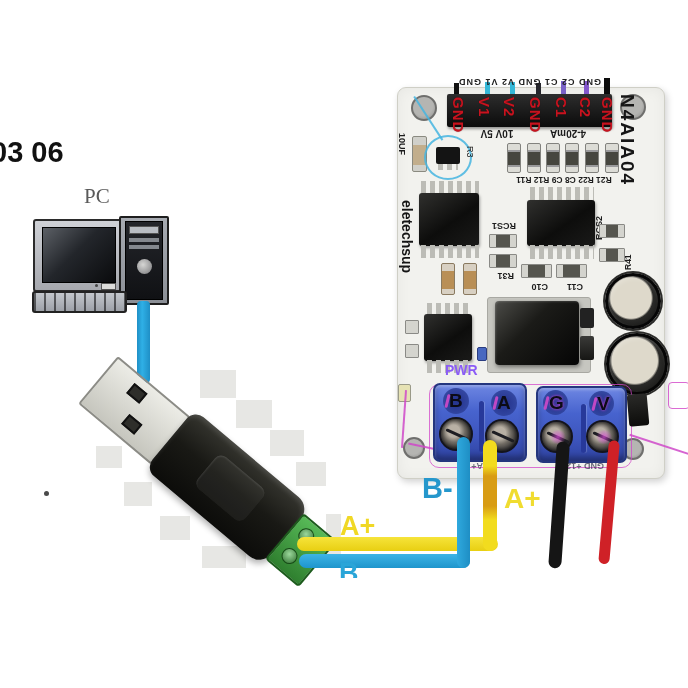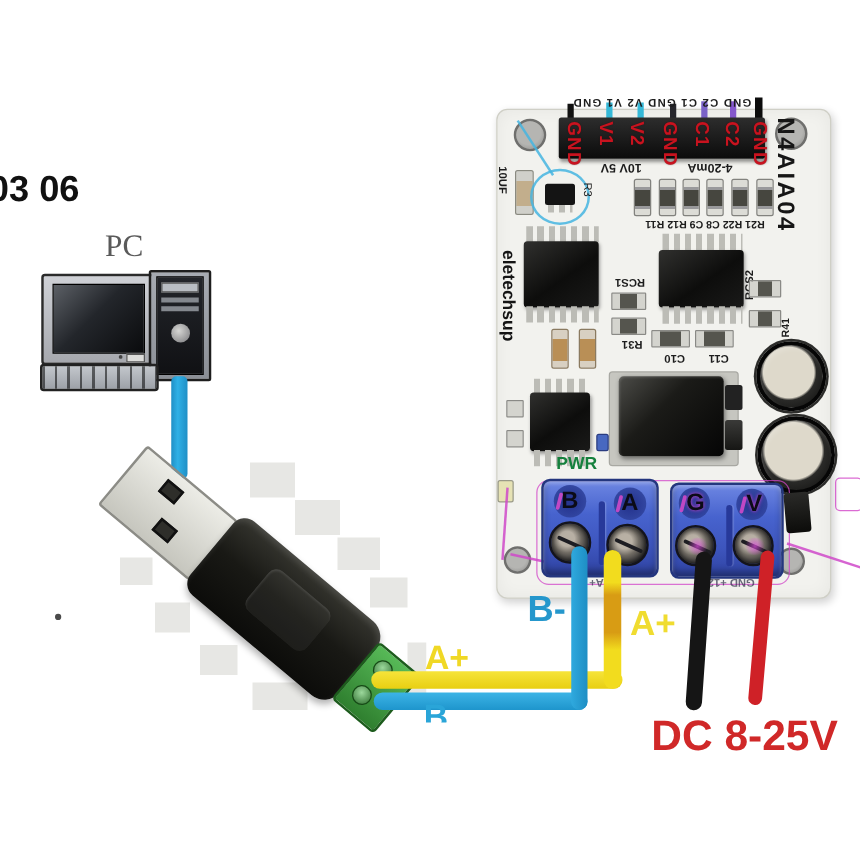--- a/index.html
+++ b/index.html
@@ -53,21 +53,21 @@
   <div class="a artifact" style="left:326px;top:514px;width:15px;height:48px;"></div>
   <div class="a artifact" style="left:96px;top:446px;width:26px;height:22px;"></div>
   <div class="a artifact" style="left:124px;top:482px;width:28px;height:24px;"></div>
   <div class="a artifact" style="left:160px;top:516px;width:30px;height:24px;"></div>
   <div class="a artifact" style="left:202px;top:546px;width:44px;height:22px;"></div>
 
   <div class="a" style="left:-9px;top:136px;display:flex;align-items:baseline;gap:9px;white-space:nowrap;">
     <span style="font-size:29px;font-weight:bold;color:#111;">03 06</span>
   </div>
 
-  <div class="a" style="left:84px;top:184px;font-family:'Liberation Serif',serif;font-size:25px;color:#5a5a5a;">PC</div>
+  <div class="a" style="left:84px;top:184px;font-family:'Liberation Serif',serif;font-size:21px;color:#5a5a5a;">PC</div>
   <div class="a" style="left:33px;top:219px;width:91px;height:73px;border:2px solid #2b2b2b;border-radius:3px;background:linear-gradient(180deg,#cfd1d6,#a6a8ae);box-sizing:border-box;"></div>
   <div class="a" style="left:42px;top:227px;width:72px;height:54px;border:1px solid #000;background:linear-gradient(135deg,#5c6066 0%,#23262b 45%,#0a0b0d 100%);"></div>
   <div class="a" style="left:101px;top:283px;width:13px;height:5px;background:#dcdcda;border:1px solid #555;"></div>
   <div class="a" style="left:95px;top:284px;width:3px;height:3px;border-radius:50%;background:#444;"></div>
   <div class="a" style="left:119px;top:216px;width:50px;height:89px;border:2px solid #1e1e1e;border-radius:2px;background:linear-gradient(180deg,#a7abb2,#8b8f96);box-sizing:border-box;"></div>
   <div class="a" style="left:125px;top:221px;width:38px;height:79px;background:linear-gradient(180deg,#23252a,#101114);border:1px solid #000;box-sizing:border-box;"></div>
   <div class="a" style="left:129px;top:226px;width:30px;height:8px;background:#b9bdc3;border:1px solid #555;box-sizing:border-box;"></div>
   <div class="a" style="left:129px;top:238px;width:30px;height:4px;background:#84888e;"></div>
   <div class="a" style="left:129px;top:245px;width:30px;height:4px;background:#84888e;"></div>
   <div class="a" style="left:137px;top:259px;width:15px;height:15px;border-radius:50%;background:radial-gradient(circle at 40% 38%,#d6d6d4,#77777a);"></div>
@@ -173,21 +173,21 @@
   <div class="a" style="left:580px;top:308px;width:14px;height:20px;background:#222;border-radius:2px;"></div>
   <div class="a" style="left:580px;top:336px;width:14px;height:24px;background:linear-gradient(180deg,#3a3a38,#161614);border-radius:2px;"></div>
 
   <div class="a pins" style="left:427px;top:303px;width:44px;height:13px;"></div>
   <div class="a ic" style="left:424px;top:314px;width:48px;height:47px;"></div>
   <div class="a pins" style="left:427px;top:360px;width:44px;height:13px;"></div>
   <div class="a smd-h" style="left:405px;top:320px;width:14px;"></div>
   <div class="a smd-h" style="left:405px;top:344px;width:14px;"></div>
   <div class="a" style="left:477px;top:347px;width:10px;height:14px;background:#4868c0;border:1px solid #2a3c80;border-radius:2px;box-sizing:border-box;"></div>
 
-  <div class="a" style="left:405px;top:362px;font-size:14px;font-weight:bold;color:#15803d;padding-left:40px;">PWR</div>
+  <div class="a" style="left:405px;top:362px;font-size:14px;font-weight:bold;color:#8b5cf6;padding-left:40px;">PWR</div>
   <div class="a" style="left:398px;top:384px;width:13px;height:18px;background:#e6e2b4;border:1px solid #9a9a88;border-radius:2px;box-sizing:border-box;"></div>
 
   <div class="a maglne" style="left:403px;top:390px;width:2px;height:58px;transform:rotate(4deg);"></div>
   <div class="a maglne" style="left:408px;top:446px;width:34px;height:2px;transform:rotate(12deg);"></div>
   <div class="a" style="left:429px;top:384px;width:203px;height:84px;border:1.5px solid rgba(210,70,200,.75);border-radius:10px;box-sizing:border-box;"></div>
 
   <div class="a tblock" style="left:433px;top:383px;width:94px;height:79px;">
     <div class="tdivider" style="left:44px;"></div>
   </div>
   <div class="a tblock" style="left:536px;top:386px;width:91px;height:77px;">
@@ -238,17 +238,16 @@
   <div class="a wire" style="left:457px;top:437px;width:13px;height:131px;background:linear-gradient(90deg,#2fa9de,#1e8ec4);z-index:5;"></div>
   <div class="a wire" style="left:557px;top:441px;width:13px;height:127px;background:#151515;transform:rotate(4deg);transform-origin:0 0;z-index:5;"></div>
   <div class="a wire" style="left:609px;top:440px;width:11px;height:124px;background:#cf2127;transform:rotate(5deg);transform-origin:0 0;z-index:5;"></div>
 
   <div class="a" style="left:422px;top:472px;font-size:29px;font-weight:bold;color:#2597cc;z-index:6;">B-</div>
   <div class="a" style="left:504px;top:483px;font-size:28px;font-weight:bold;color:#f0dc30;text-shadow:0 0 2px rgba(255,255,255,.7);z-index:6;">A+</div>
   <div class="a" style="left:340px;top:511px;font-size:27px;font-weight:bold;color:#f0d825;text-shadow:0 0 2px rgba(255,255,255,.7);z-index:6;">A+</div>
   <div class="a" style="left:339px;top:562px;width:34px;height:16px;overflow:hidden;z-index:6;">
     <span style="font-size:27px;font-weight:bold;color:#2aa5d8;line-height:22px;">B</span>
   </div>
-  <div class="a" style="left:521px;top:570px;font-size:34px;font-weight:bold;color:#d02828;white-space:nowrap;z-index:6;">DC 8-25V</div>
 
   <div class="a" style="left:44px;top:491px;width:5px;height:5px;border-radius:50%;background:#4a4a4a;"></div>
 
 </div>
 
 </body></html>

